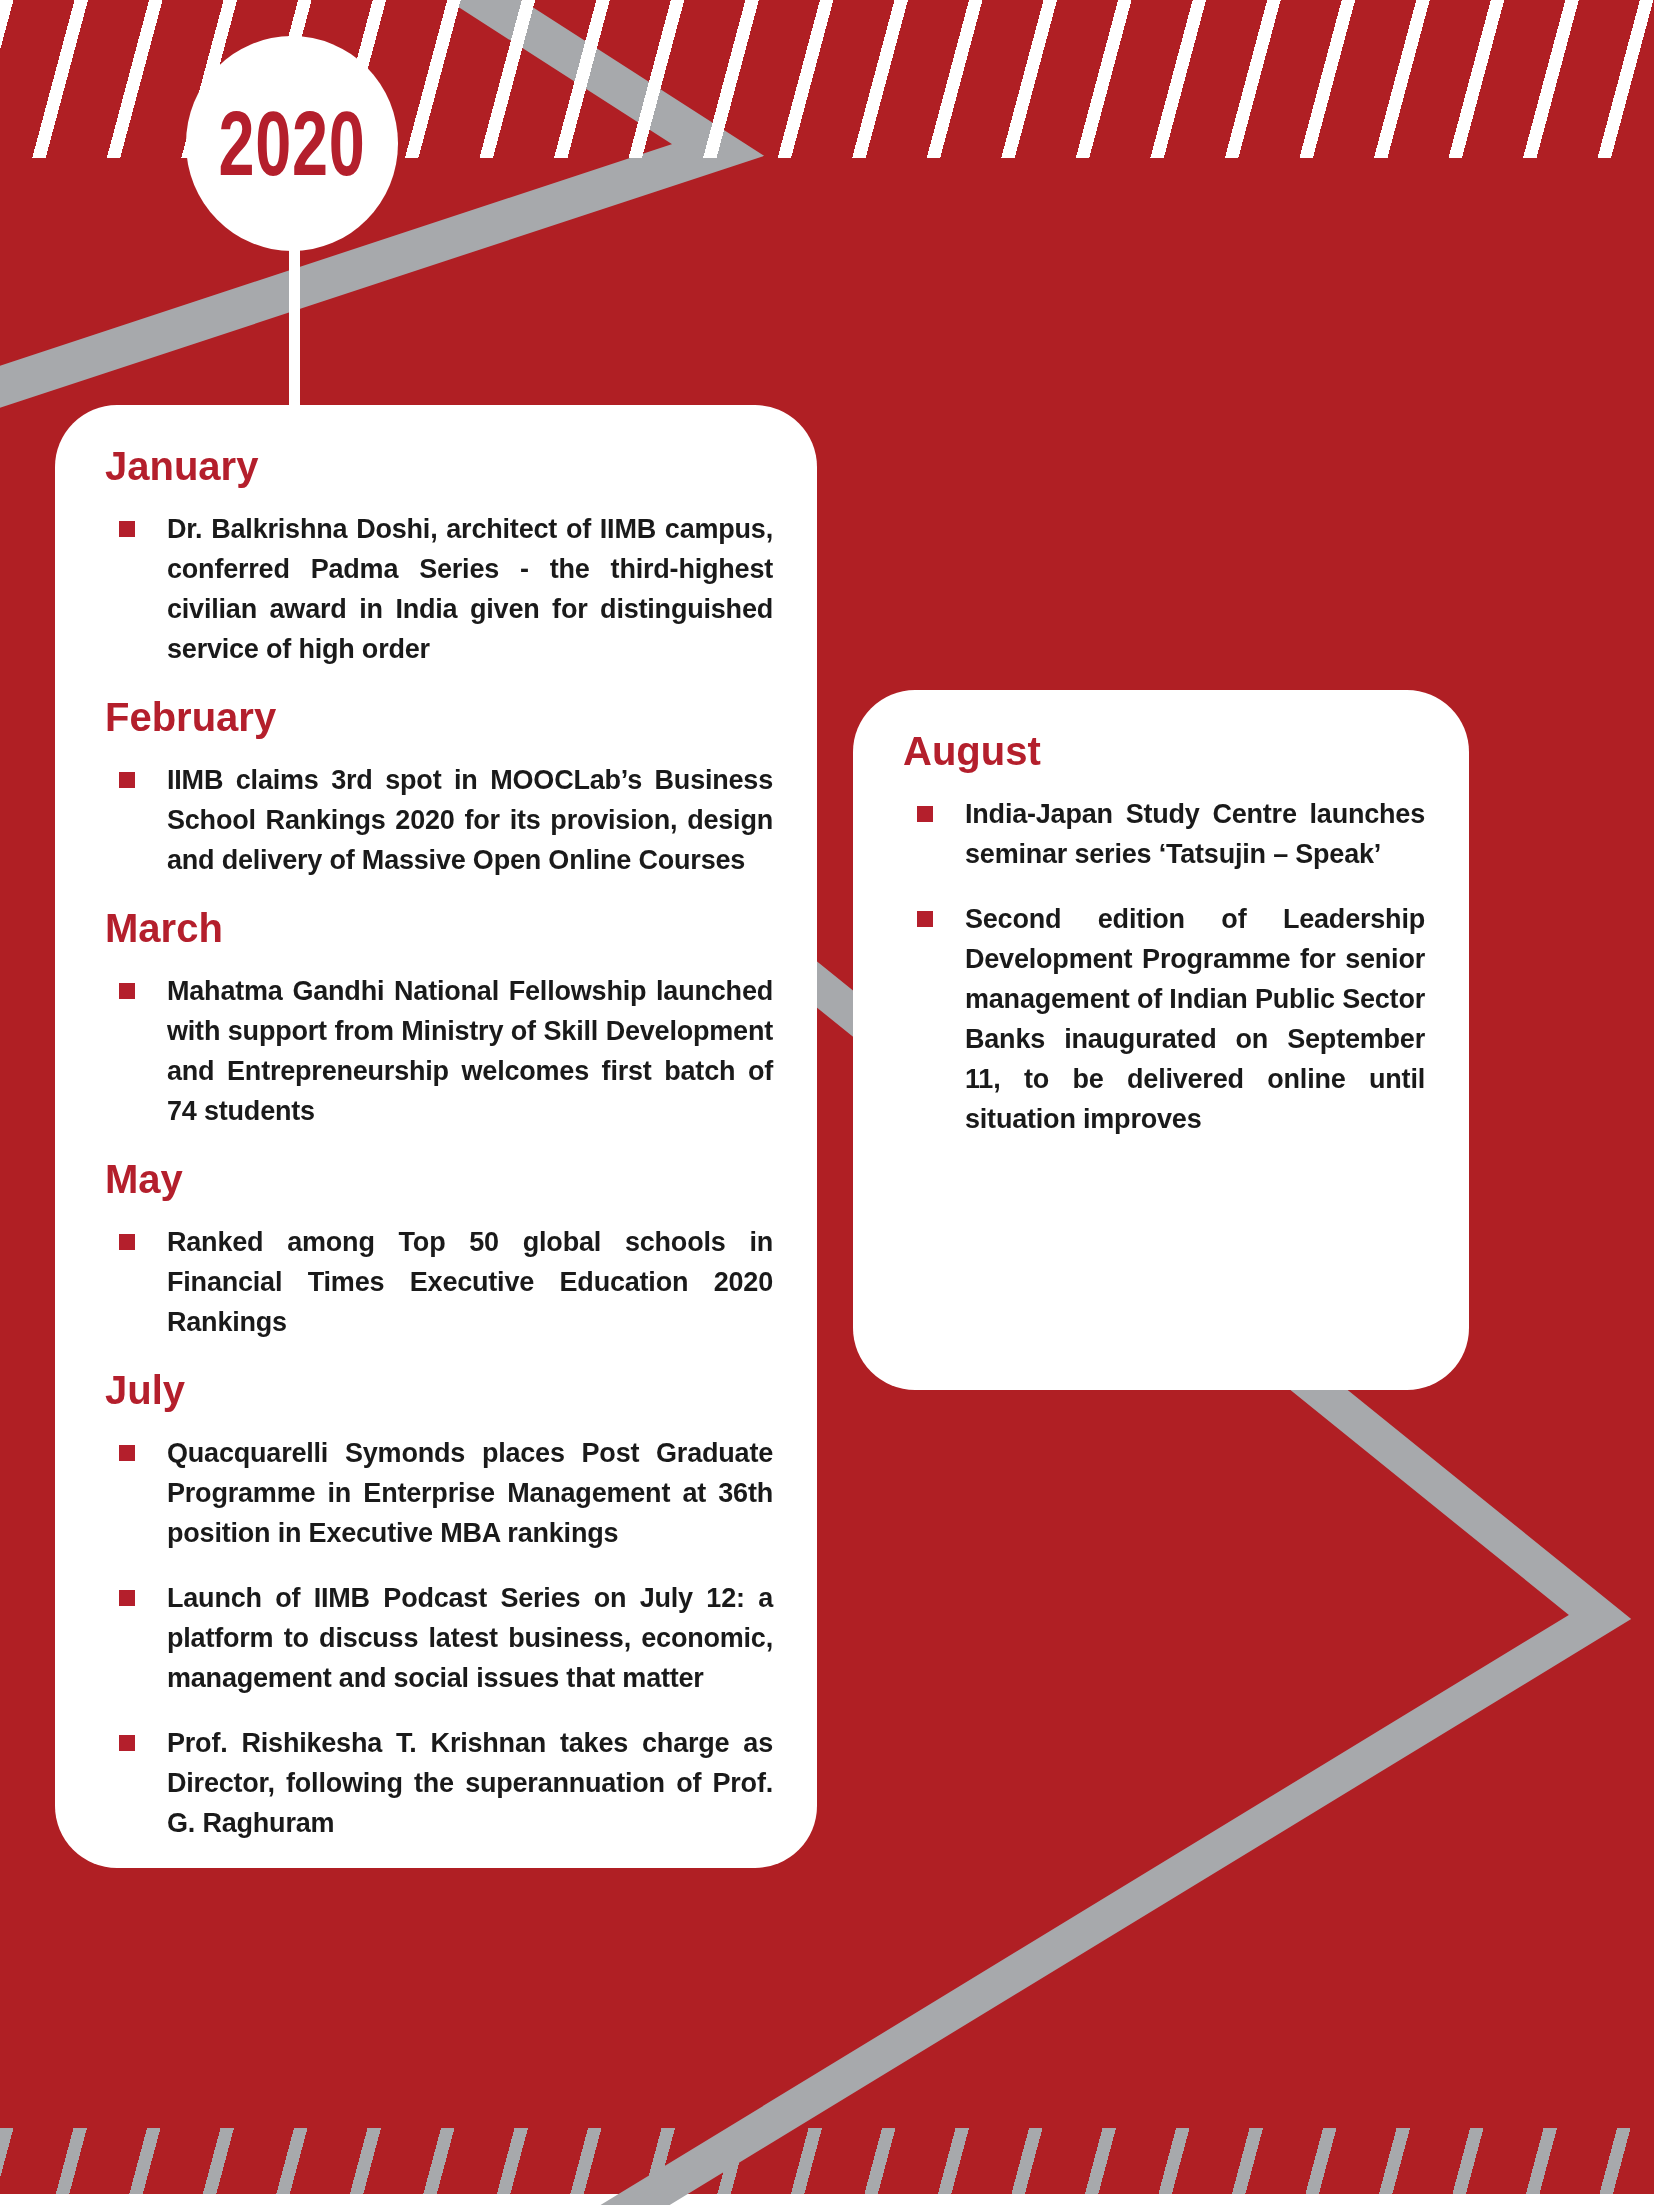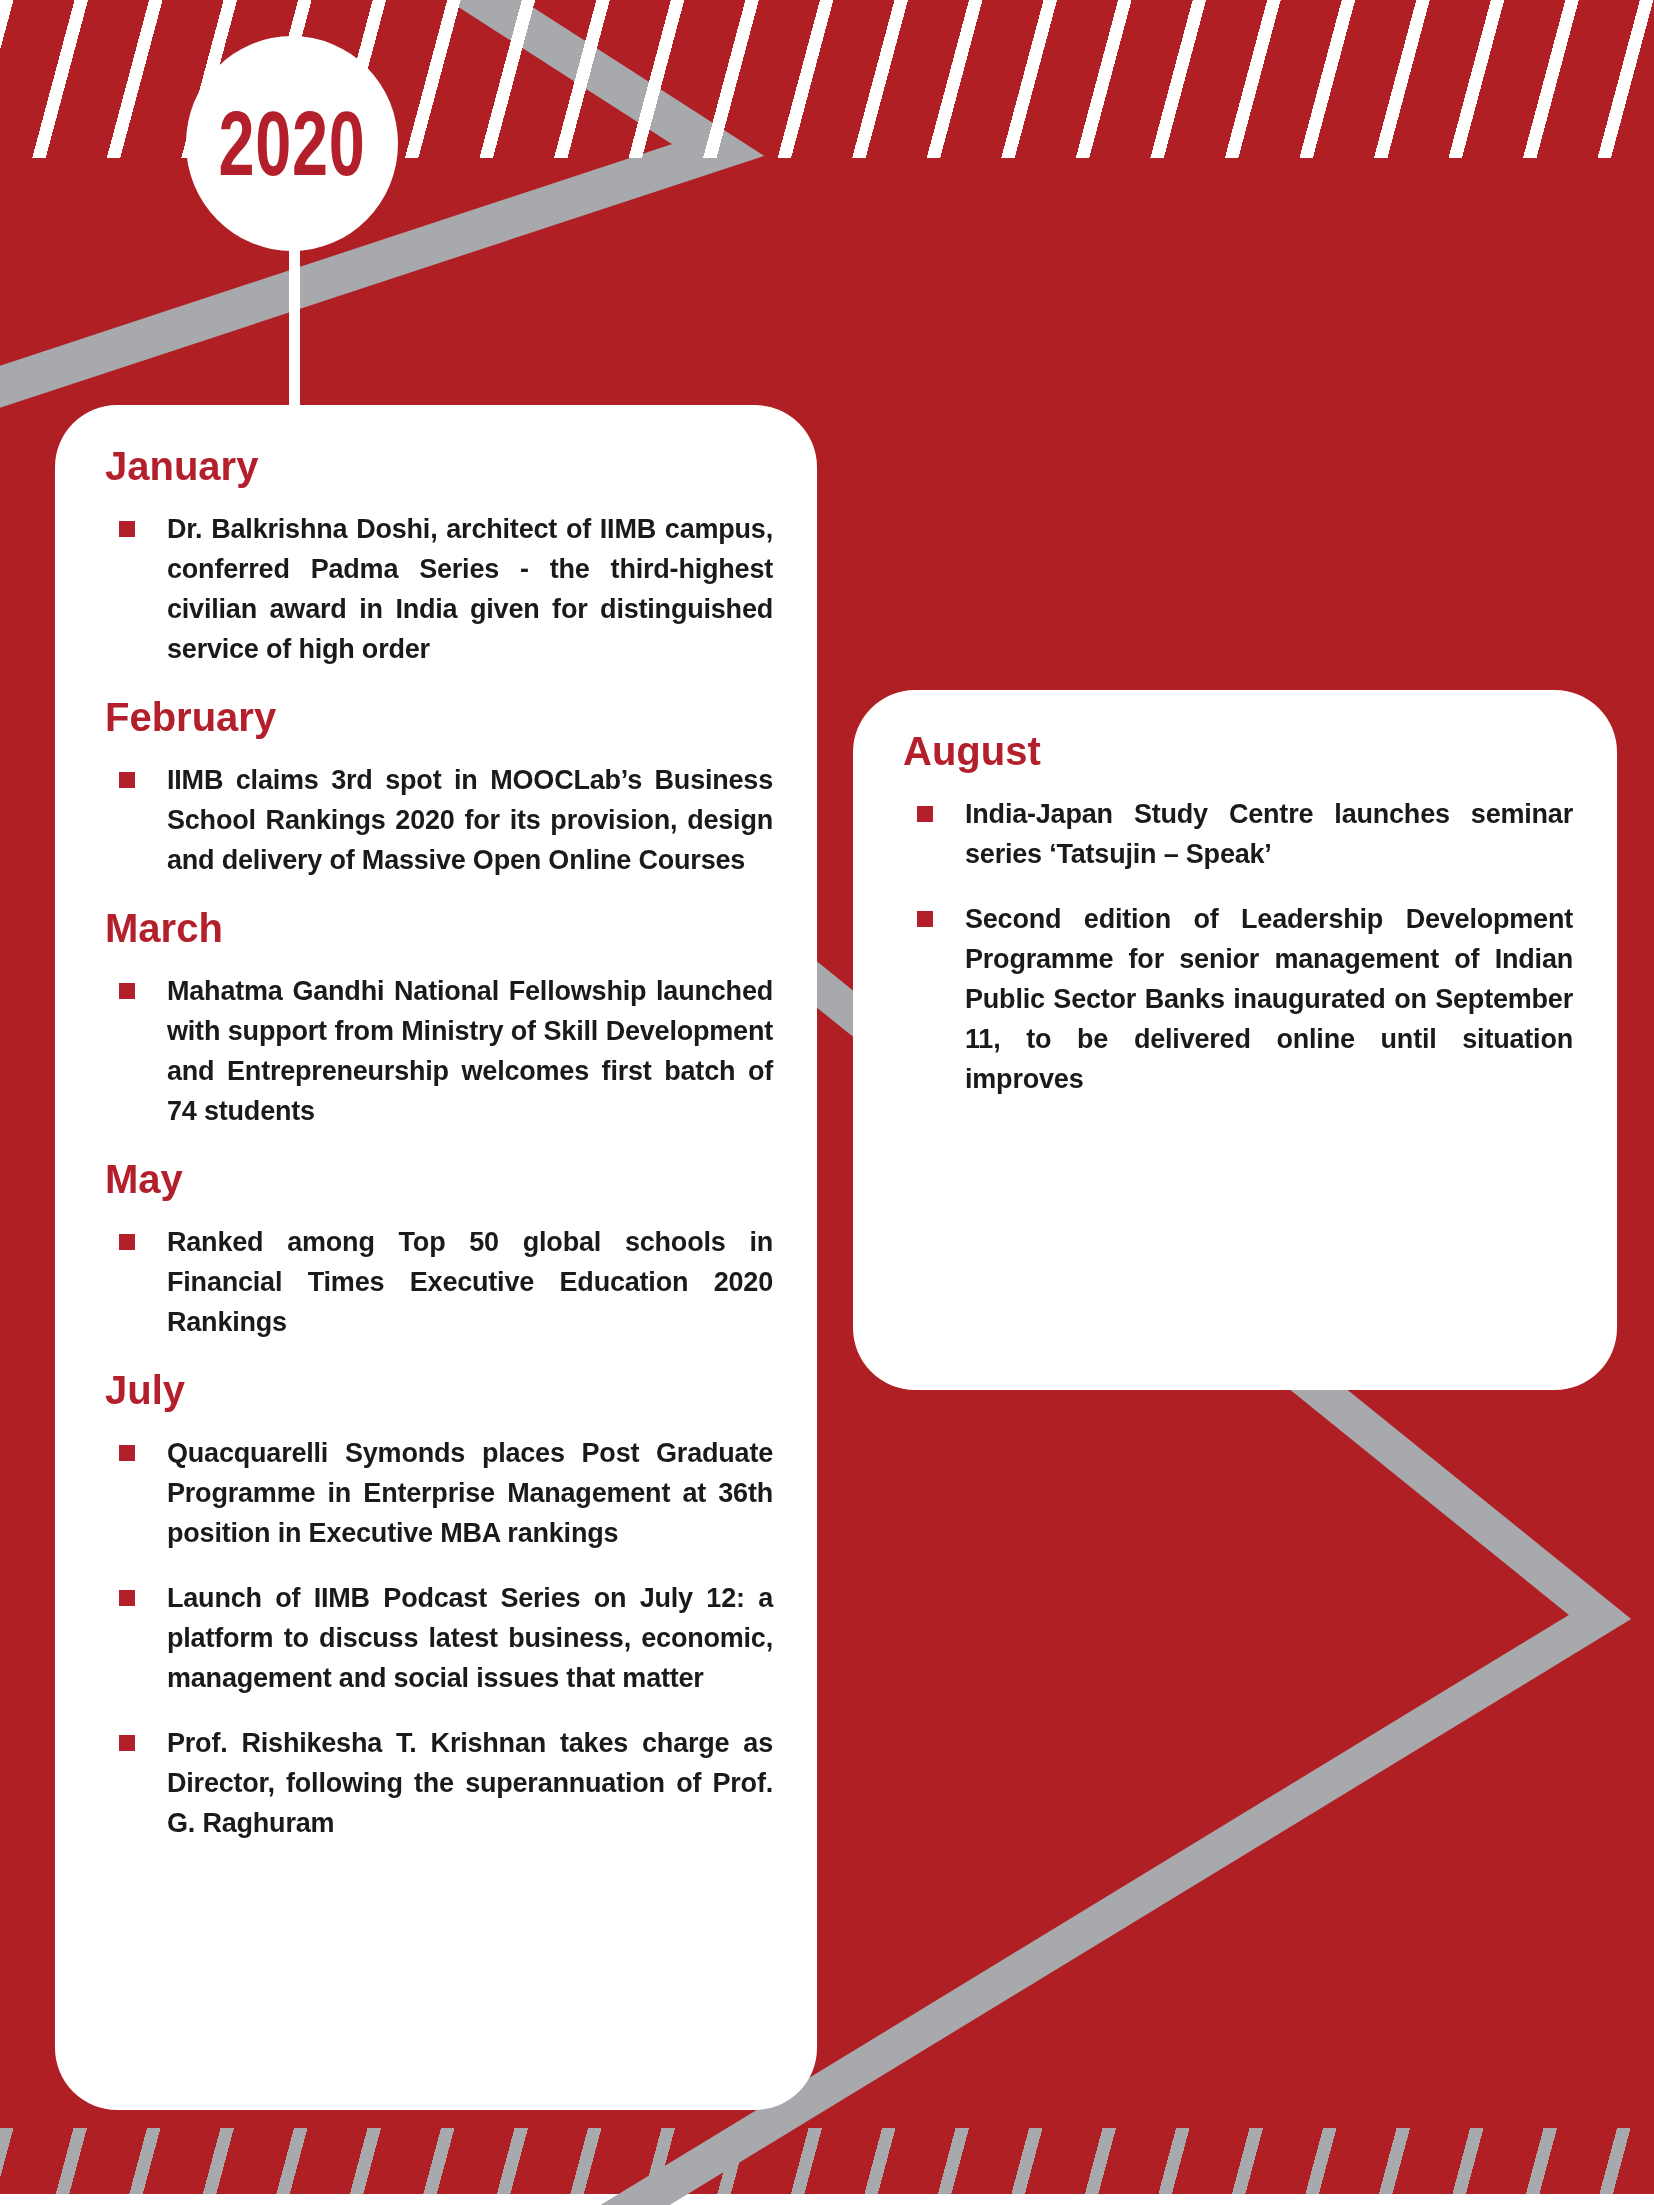--- a/index.html
+++ b/index.html
@@ -35,22 +35,22 @@
   }
   .year-stem{
     position:absolute;left:289px;top:248px;width:11px;height:160px;
     background:var(--card-white,#ffffff);
   }
   
   .card{
     position:absolute;background:var(--card-white,#ffffff);
     border-radius:62px;box-sizing:border-box;overflow:hidden;
   }
-  .card-left{left:55px;top:405px;width:762px;height:1705px;padding:30px 44px 18px 50px;}
-  .card-right{left:853px;top:690px;width:764px;height:700px;padding:30px 44px 18px 50px;}
+  .card-left{left:55px;top:405px;width:762px;height:1463px;padding:30px 44px 18px 50px;}
+  .card-right{left:853px;top:690px;width:616px;height:700px;padding:30px 44px 18px 50px;}
   .month-heading{
     margin:8px 0 20px 0;
     color:var(--accent-red,#b41f2c);
     font-size:40px;line-height:46px;font-weight:bold;
   }
   .bullet-row{display:flex;align-items:flex-start;margin:0 0 25px 0;}
   .bullet-square{
     flex:0 0 auto;width:16px;height:16px;margin:12px 32px 0 14px;
     background:var(--accent-red,#b41f2c);
   }

